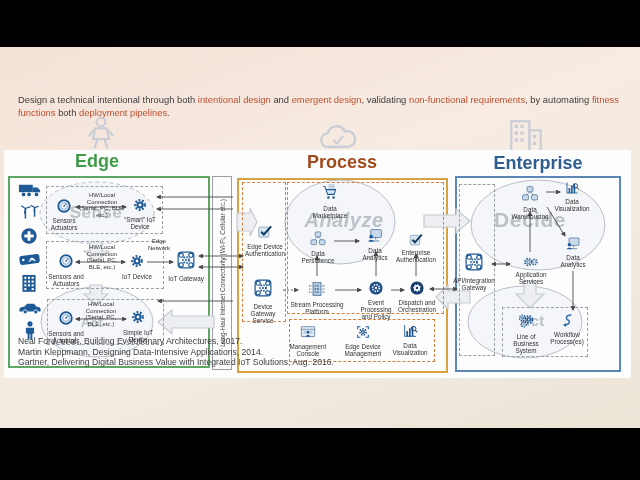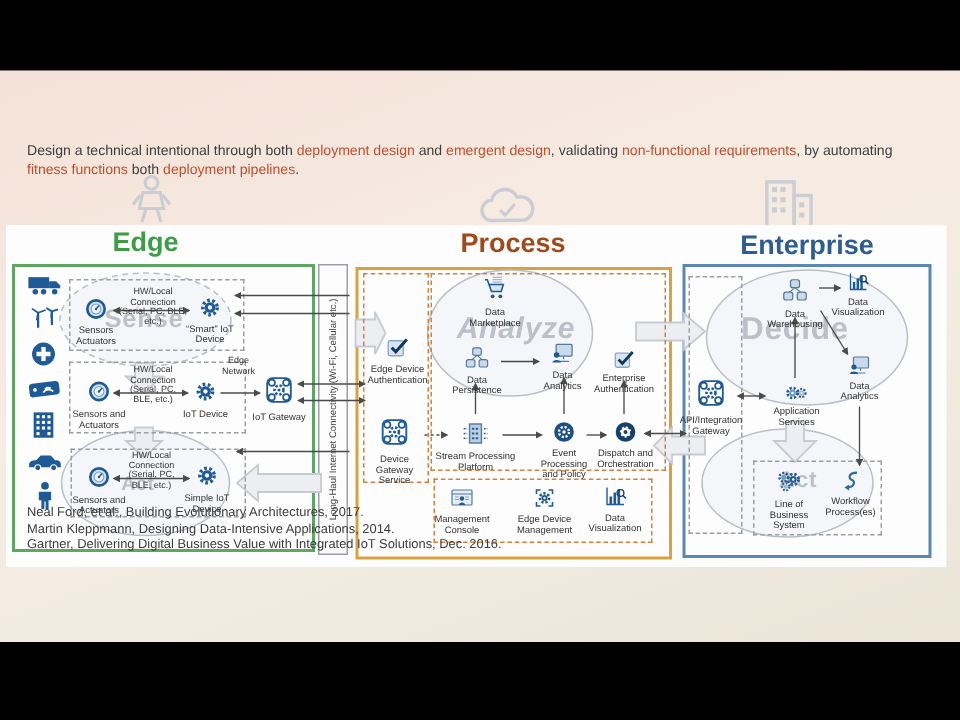--- a/index.html
+++ b/index.html
@@ -41,21 +41,21 @@
 </style>
 </head>
 <body>
 
 <div id="stage">
   <div class="abs" id="bars-top"></div>
   <div class="abs" id="bars-bottom"></div>
   <div class="abs" id="slide"></div>
 
   <div class="abs" id="subtitle" style="top:94px;">
-    <span>Design a technical intentional through both </span><span class="em">deployment design</span><span> and </span><span class="em">emergent design</span><span>, validating </span><span class="em">non-functional requirements</span><span>, by automating </span><span class="em">fitness functions</span><span> both </span><span class="em">deployment pipelines</span><span>.</span>
+    <span>Design a technical intentional through both </span><span class="em">intentional design</span><span> and </span><span class="em">emergent design</span><span>, validating </span><span class="em">non-functional requirements</span><span>, by automating </span><span class="em">fitness functions</span><span> both </span><span class="em">deployment pipelines</span><span>.</span>
   </div>
 
   <span class="strip-ic faint" style="left:101px;top:133px;width:32px;height:36px;">
       <svg viewBox="0 0 30 34">
         <g stroke="#c3c9d4" stroke-width="2" fill="none">
           <circle cx="15" cy="6.5" r="4"></circle>
           <path d="M9.5 12.5 h11 l2 10 h-15 Z"></path>
           <path d="M11.5 23 l-2.5 8 M18.5 23 l2.5 8 M8 14 l-4.5 6 M22 14 l4.5 6"></path>
         </g>
       </svg>
@@ -471,15 +471,15 @@
           <path d="M19 4 C9 4 10 11 13.5 12 C17 13 17 20 7.5 20" fill="none" stroke="#2d6da8" stroke-width="2.4"></path>
           <path d="M10.5 16.8 L5.5 20 L10.5 23.2 Z" fill="#2d6da8"></path>
         </svg>
       </span>
       <span class="nlabel abs" style="left: 567px; top: 331px; width: 42px;">Workflow Process(es)</span>
     </div>
 
   <div class="abs" id="citations">
     <div>Neal Ford, et al., Building Evolutionary Architectures, 2017.</div>
     <div>Martin Kleppmann, Designing Data-Intensive Applications, 2014.</div>
-    <div>Gartner, Delivering Digital Business Value with Integrated IoT Solutions, Dec. 2016.</div>
+    <div>Gartner, Delivering Digital Business Value with Integrated IoT Solutions, Aug. 2016.</div>
   </div>
 </div>
 
 </body></html>

